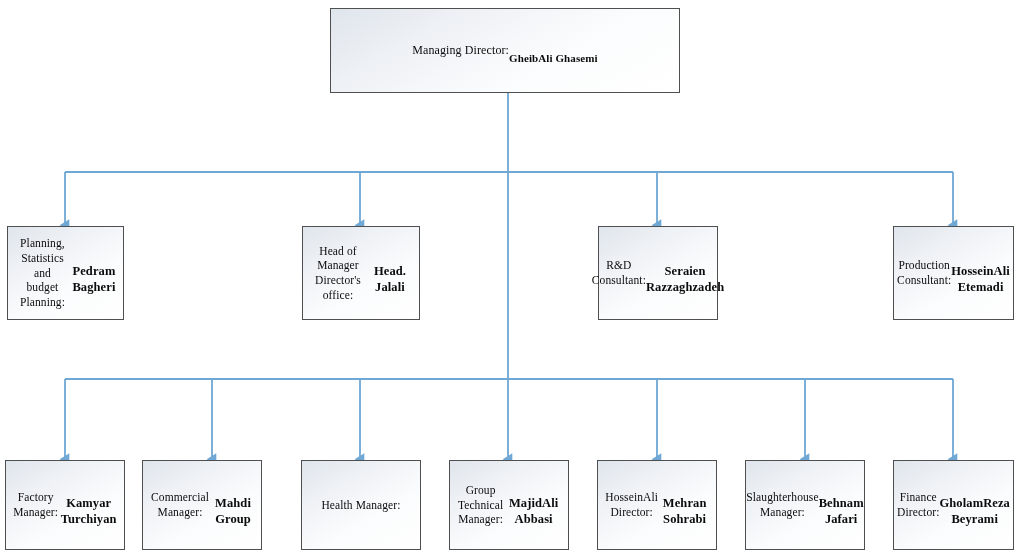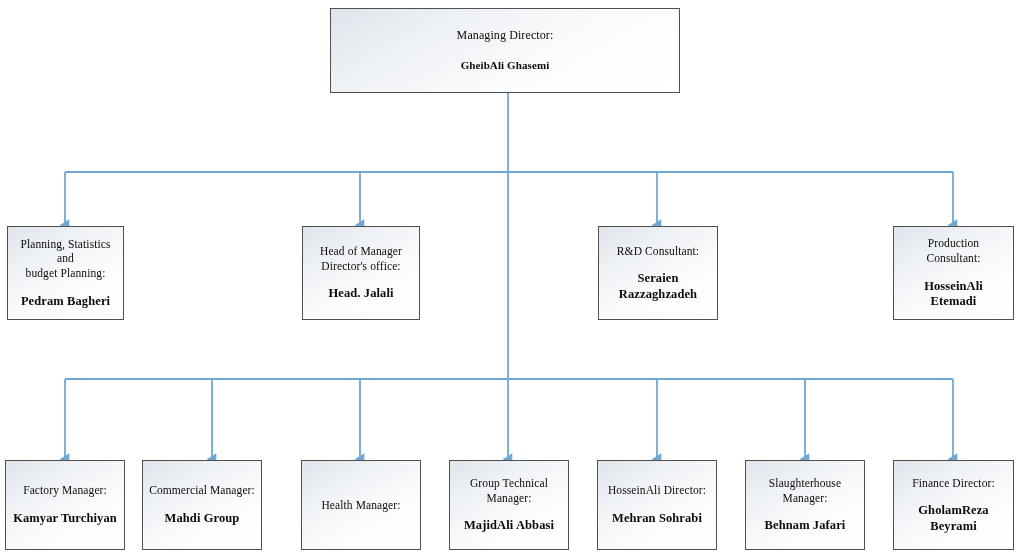--- a/index.html
+++ b/index.html
@@ -22,21 +22,21 @@
     width: 1024px;
     height: 555px;
     pointer-events: none;
   }
   .node-box {
     position: absolute;
     box-sizing: border-box;
     border: 1.4px solid #4f4f4f;
     background: linear-gradient(150deg, #dfe5ec 0%, #eef1f5 28%, #fbfcfd 62%, #ffffff 100%);
     display: flex;
-    flex-direction: column;
+    flex-direction: row;
     align-items: center;
     justify-content: center;
     text-align: center;
     color: #0b0b0b;
     padding: 4px 6px;
   }
   .node-title {
     font-size: 11.5px;
     line-height: 1.28;
     font-weight: normal;

